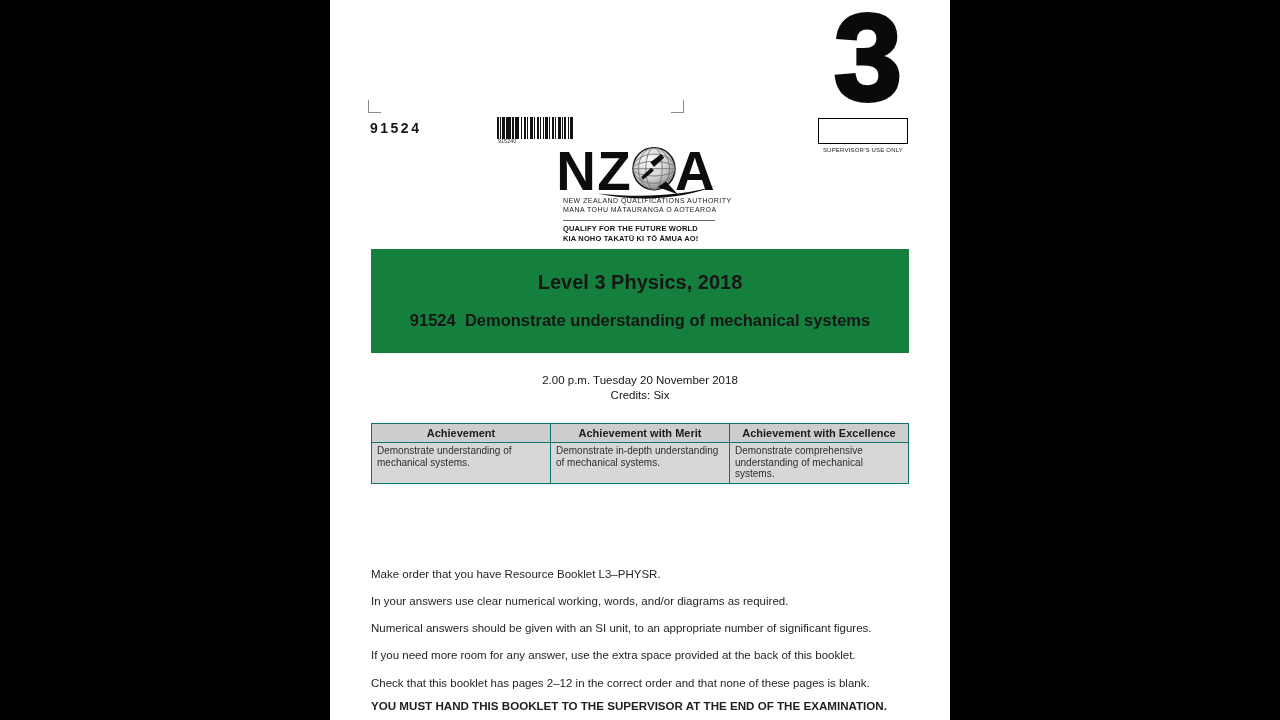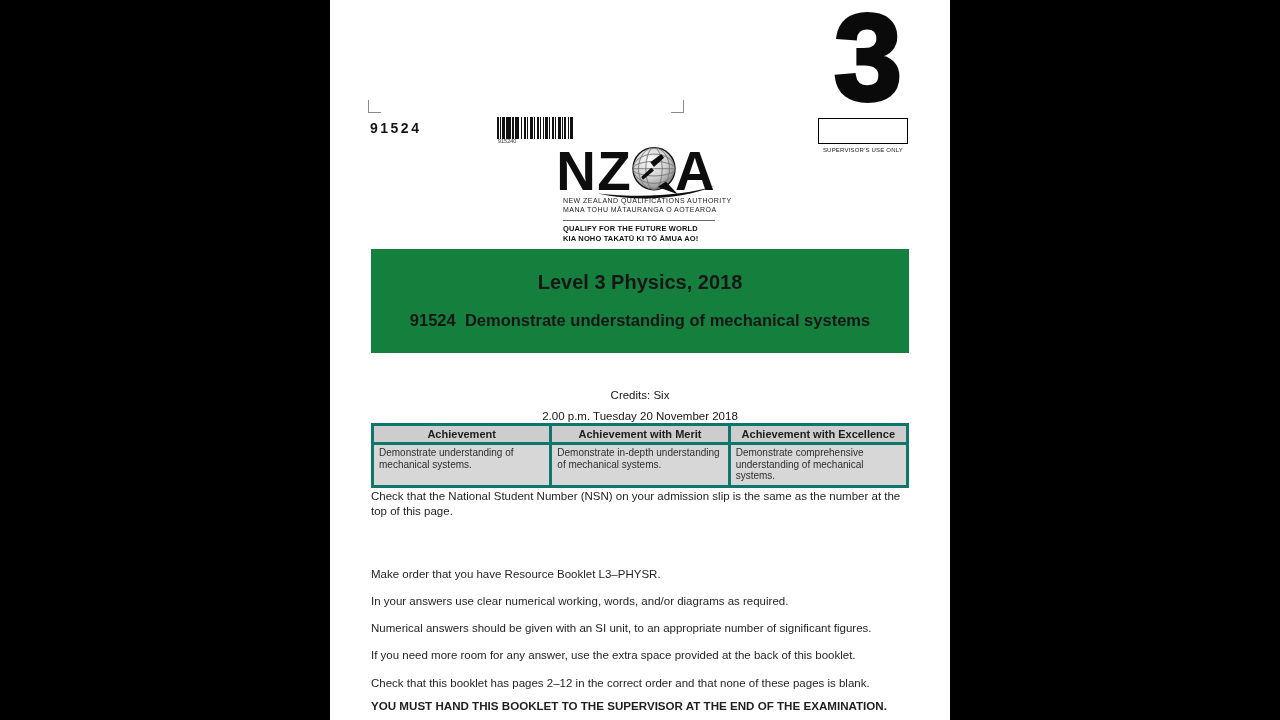--- a/index.html
+++ b/index.html
@@ -43,27 +43,27 @@
   .logo-slogan { left:233px; top:224px; font-size:7.5px; line-height:9.5px;
                  font-weight:bold; letter-spacing:0.15px; color:#111; white-space:nowrap; }
 
   
   .title-box { left:41px; top:249px; width:538px; height:104px; background:#15803d;
                text-align:center; }
   .title-box .exam-title { padding-top:22px; font-size:20px; font-weight:bold; color:#161616; }
   .title-box .exam-subtitle { padding-top:17px; font-size:16.5px; font-weight:bold;
                               white-space:pre; color:#161616; }
 
-  .session-datetime { left:41px; top:374px; width:538px; text-align:center; font-size:11.5px;margin-top:36px; }
+  .session-datetime { left:41px; top:374px; width:538px; text-align:center; font-size:11.5px; }
   .session-credits  { left:41px; top:389px; width:538px; text-align:center; font-size:11.5px; }
 
   
   .ach-table { left:41px; top:423px; width:538px; border-collapse:collapse;
                table-layout:fixed; }
-  .ach-table th, .ach-table td { border:3px solid #0f766e; }
+  .ach-table th, .ach-table td { border:1px solid #0f766e; }
   .ach-table th { background:#cdcdcd; height:19px; font-size:11px; font-weight:bold;
                   text-align:center; color:#1c1c1c; }
   .ach-table td { background:#d7d7d7; height:27px; font-size:10px; line-height:11.5px;
                   padding:2px 6px 3px 5px; vertical-align:top; color:#2e2e2e; }
 
   
   .instr { left:41px; width:540px; font-size:11.5px; line-height:14.5px; color:#1f1f1f; }
   .instr.bold { font-weight:bold; }
   .i1 { top:489px; } .i2 { top:540px; } .i3 { top:567px; } .i4 { top:594px; }
   .i5 { top:621px; } .i6 { top:648px; } .i7 { top:676px; } .i8 { top:699px; font-size:11.6px; }
@@ -170,21 +170,20 @@
     </thead>
     <tbody>
       <tr>
         <td>Demonstrate understanding of mechanical systems.</td>
         <td>Demonstrate in-depth understanding of mechanical systems.</td>
         <td>Demonstrate comprehensive understanding of mechanical systems.</td>
       </tr>
     </tbody>
   </table>
 
-  <p class="abs instr i1">Check that the National Student Number (NSN) on your admission slip is the same as the number at the top of this page.</p>
   <p class="abs instr i3">Make order that you have Resource Booklet L3–PHYSR.</p>
   <p class="abs instr i4">In your answers use clear numerical working, words, and/or diagrams as required.</p>
   <p class="abs instr i6">If you need more room for any answer, use the extra space provided at the back of this booklet.</p>
   <p class="abs instr i5">Numerical answers should be given with an SI unit, to an appropriate number of significant figures.</p>
   <p class="abs instr i7">Check that this booklet has pages 2–12 in the correct order and that none of these pages is blank.</p>
   <p class="abs instr i8 bold">YOU MUST HAND THIS BOOKLET TO THE SUPERVISOR AT THE END OF THE EXAMINATION.</p>
 
 </div>
 
 </body></html>

